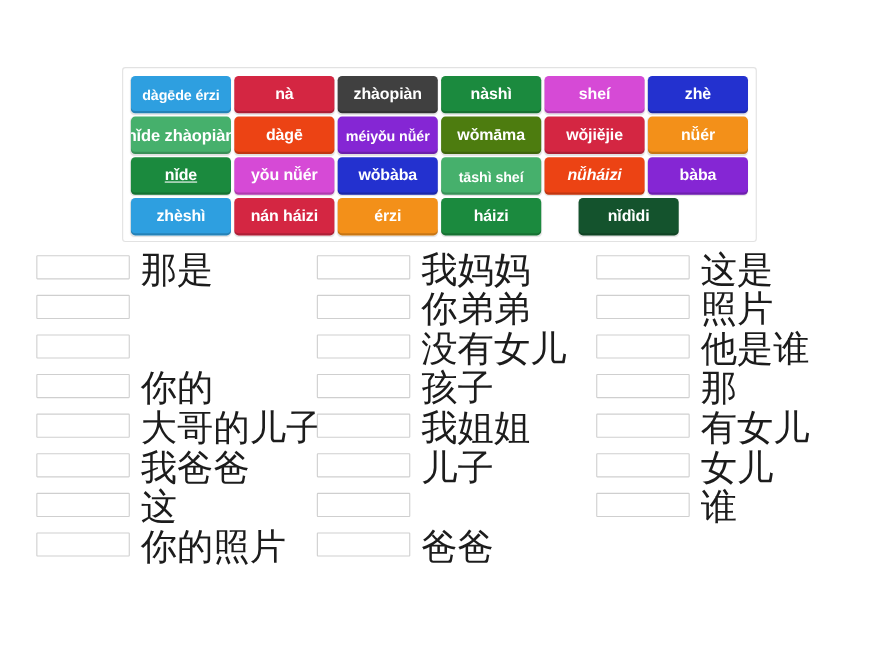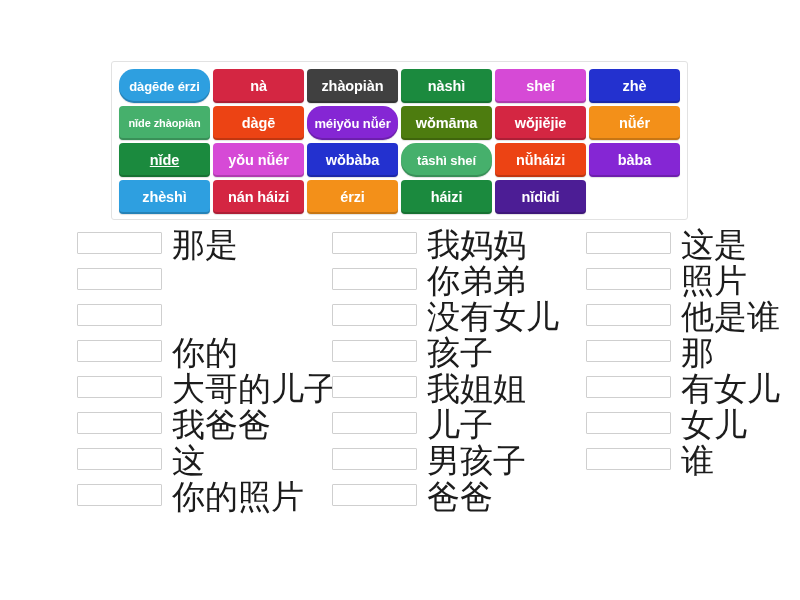--- a/index.html
+++ b/index.html
@@ -43,30 +43,29 @@
     letter-spacing: -0.1px;
     text-align: center;
     line-height: 1;
     box-shadow: inset 0 -2px 0 rgba(0,0,0,0.18), 0 1px 1px rgba(0,0,0,0.12);
     cursor: pointer;
     user-select: none;
     padding: 0 2px;
     white-space: nowrap;
     overflow: hidden;
   }
-  .tile.small { font-size: 11px; font-weight: bold; }
-  .tile.med   { font-size: 13px; border-radius: 15px; }
+  .tile.small { font-size: 15px; font-weight: bold; }
+  .tile.med   { font-size: 13px; }
 
   
   #answers {
     position: absolute;
     left: 0; top: 228px;
     width: 800px;
     display: flex;
-    justify-content: flex-end;
   }
   .answer-col {
     width: 252px;
     padding-left: 33px;
   }
   .answer-col.col2 { padding-left: 36px; }
   .answer-col.col3 { padding-left: 38px; }
 
   .answer-row {
     display: flex;
@@ -111,29 +110,29 @@
         <div class="tile med" style="background: rgb(133, 38, 212);">méiyǒu nǚér</div>
         <div class="tile" style="background: #4d7c0f;">wǒmāma</div>
         <div class="tile" style="background: rgb(212, 38, 66);">wǒjiějie</div>
         <div class="tile" style="background: rgb(243, 144, 25);">nǚér</div>
       </div>
       <div class="bank-row">
         <div class="tile" style="background: rgb(27, 138, 62); text-decoration: underline;">nǐde</div>
         <div class="tile" style="background: rgb(214, 74, 214);">yǒu nǚér</div>
         <div class="tile" style="background: rgb(35, 49, 207);">wǒbàba</div>
         <div class="tile med" style="background: rgb(70, 176, 108);">tāshì sheí</div>
-        <div class="tile" style="background: rgb(236, 67, 20);">nǚháizi</div>
+        <div class="tile" style="background: rgb(236, 67, 20); font-style: italic;">nǚháizi</div>
         <div class="tile" style="background: rgb(133, 38, 212);">bàba</div>
       </div>
       <div class="bank-row">
         <div class="tile" style="background: rgb(46, 159, 224);">zhèshì</div>
         <div class="tile" style="background: rgb(212, 38, 66);">nán háizi</div>
         <div class="tile" style="background: rgb(243, 144, 25);">érzi</div>
         <div class="tile" style="background: rgb(27, 138, 62);">háizi</div>
-        <div class="tile" style="background: #4c1d95;">nǐdìdi</div>
+        <div class="tile" style="background: #14532d; margin-left: 31px;">nǐdìdi</div>
       </div>
     </div>
 
   <div id="answers">
       <div class="answer-col col1">
         <div class="answer-row">
           <div class="drop-box"></div>
           <div class="answer-text">那是</div>
         </div>
         <div class="answer-row">
@@ -183,21 +182,20 @@
         <div class="answer-row">
           <div class="drop-box"></div>
           <div class="answer-text">我姐姐</div>
         </div>
         <div class="answer-row">
           <div class="drop-box"></div>
           <div class="answer-text">儿子</div>
         </div>
         <div class="answer-row">
           <div class="drop-box"></div>
-          <div class="answer-text">男孩子</div>
         </div>
         <div class="answer-row">
           <div class="drop-box"></div>
           <div class="answer-text">爸爸</div>
         </div>
       </div>
       <div class="answer-col col3">
         <div class="answer-row">
           <div class="drop-box"></div>
           <div class="answer-text">这是</div>

